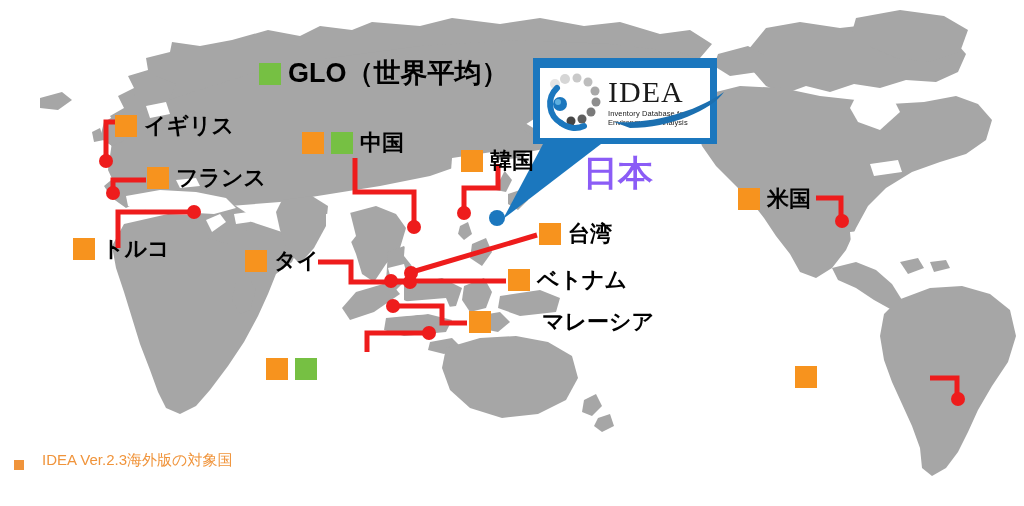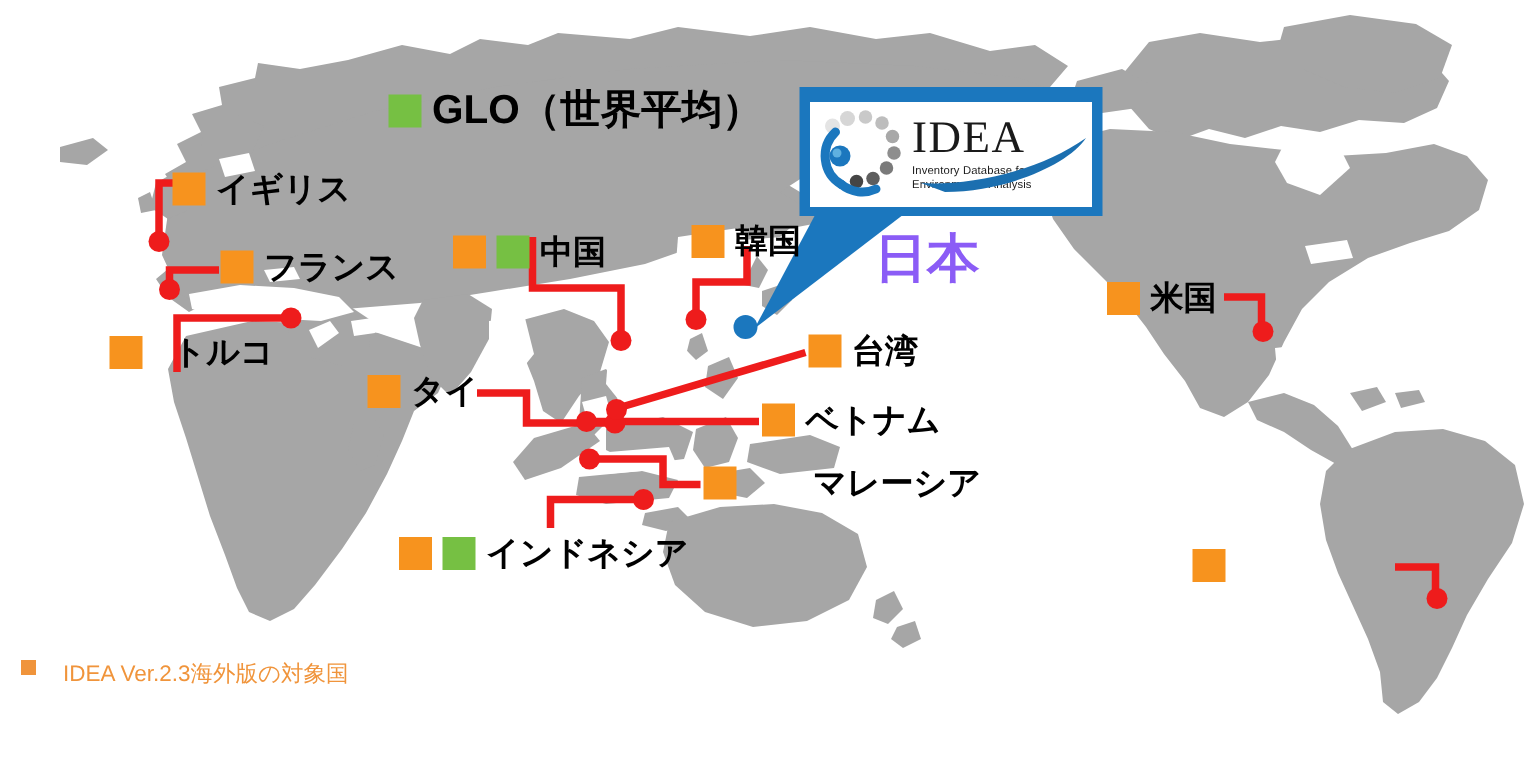--- a/index.html
+++ b/index.html
@@ -13,34 +13,34 @@
        font-family:"Liberation Sans","DejaVu Sans",sans-serif;
        color:#000000;font-weight:700;line-height:1;}
   .sw{display:inline-block;width:22px;height:22px;margin-right:7px;flex:0 0 auto;}
   .sw.o{background:#F7931E;}
   .sw.g{background:#76C043;}
   .txt{font-size:22px;letter-spacing:0px;}
 
   .lbl.glo .txt{font-size:27px;}
   .lbl.jp{font-size:35px;color:#3A3A9E;font-weight:700;}
 
-  #logobox{position:absolute;left:533px;top:58px;width:202px;height:86px;
+  #logobox{position:absolute;left:533px;top:58px;width:184px;height:86px;
            background:#1B77BE;padding:0;box-sizing:border-box;}
   #logoinner{position:absolute;left:7px;top:10px;right:7px;bottom:6px;background:#ffffff;
              display:flex;align-items:center;}
   #logodots{position:relative;width:62px;height:62px;flex:0 0 auto;margin-left:4px;}
   #logotext{position:relative;margin-left:2px;}
   #ideaword{font-family:"Liberation Serif","DejaVu Serif",serif;font-size:30px;
             letter-spacing:1px;color:#1a1a1a;line-height:0.95;font-weight:400;}
   #ideasub{font-size:7.5px;color:#1a1a1a;line-height:1.25;letter-spacing:0.1px;
            font-family:"Liberation Sans","DejaVu Sans",sans-serif;margin-top:2px;}
   #swoosh{position:absolute;left:0;top:0;width:128px;height:52px;pointer-events:none;}
 
   #legend{position:absolute;left:8px;top:440px;width:420px;}
-  .legrow{display:flex;align-items:flex-start;height:30px;}
+  .legrow{display:flex;align-items:flex-end;height:30px;}
   .legsw{width:10px;height:10px;margin-left:6px;margin-right:18px;flex:0 0 auto;}
   .legtxt{font-size:15px;font-weight:400;}
   .leg1 .legsw{background:#F0943B;}
   .leg1 .legtxt{color:#F0943B;}
   .leg2 .legsw{background:#76C043;}
   .leg2 .legtxt{color:#8CC63E;}
 </style>
 </head>
 <body>
 
@@ -253,25 +253,25 @@
         <span class="txt">GLO（世界平均）</span>
       </div>
       <div class="lbl" style="left: 115px; top: 115px;">
         <span class="sw o"></span>
         <span class="txt">イギリス</span>
       </div>
       <div class="lbl" style="left: 147px; top: 167px;">
         <span class="sw o"></span>
         <span class="txt">フランス</span>
       </div>
-      <div class="lbl" style="left: 73px; top: 224px; gap: 13px;">
+      <div class="lbl" style="left: 73px; top: 238px;">
         <span class="sw o"></span>
         <span class="txt">トルコ</span>
       </div>
-      <div class="lbl" style="left: 302px; top: 157px;">
+      <div class="lbl" style="left: 302px; top: 132px;">
         <span class="sw o"></span>
         <span class="sw g"></span>
         <span class="txt">中国</span>
       </div>
       <div class="lbl" style="left: 461px; top: 150px;">
         <span class="sw o"></span>
         <span class="txt">韓国</span>
       </div>
       <div class="lbl" style="left: 245px; top: 250px;">
         <span class="sw o"></span>
@@ -285,21 +285,20 @@
         <span class="sw o"></span>
         <span class="txt">ベトナム</span>
       </div>
       <div class="lbl" style="left: 469px; top: 311px; gap: 44px;">
         <span class="sw o"></span>
         <span class="txt">マレーシア</span>
       </div>
       <div class="lbl" style="left: 266px; top: 358px;">
         <span class="sw o"></span>
         <span class="sw g"></span>
-        <span class="txt">インドネシア</span>
       </div>
       <div class="lbl" style="left: 738px; top: 188px;">
         <span class="sw o"></span>
         <span class="txt">米国</span>
       </div>
       <div class="lbl" style="left: 795px; top: 366px;">
         <span class="sw o"></span>
       </div>
     </div>
 

